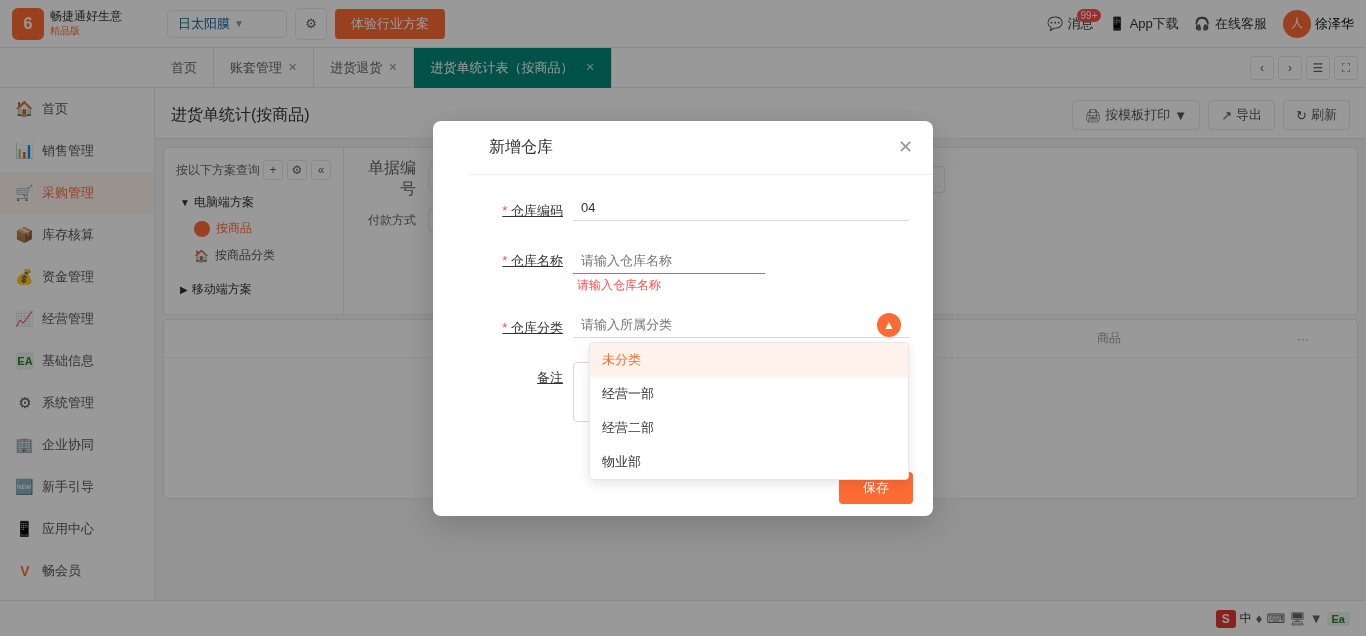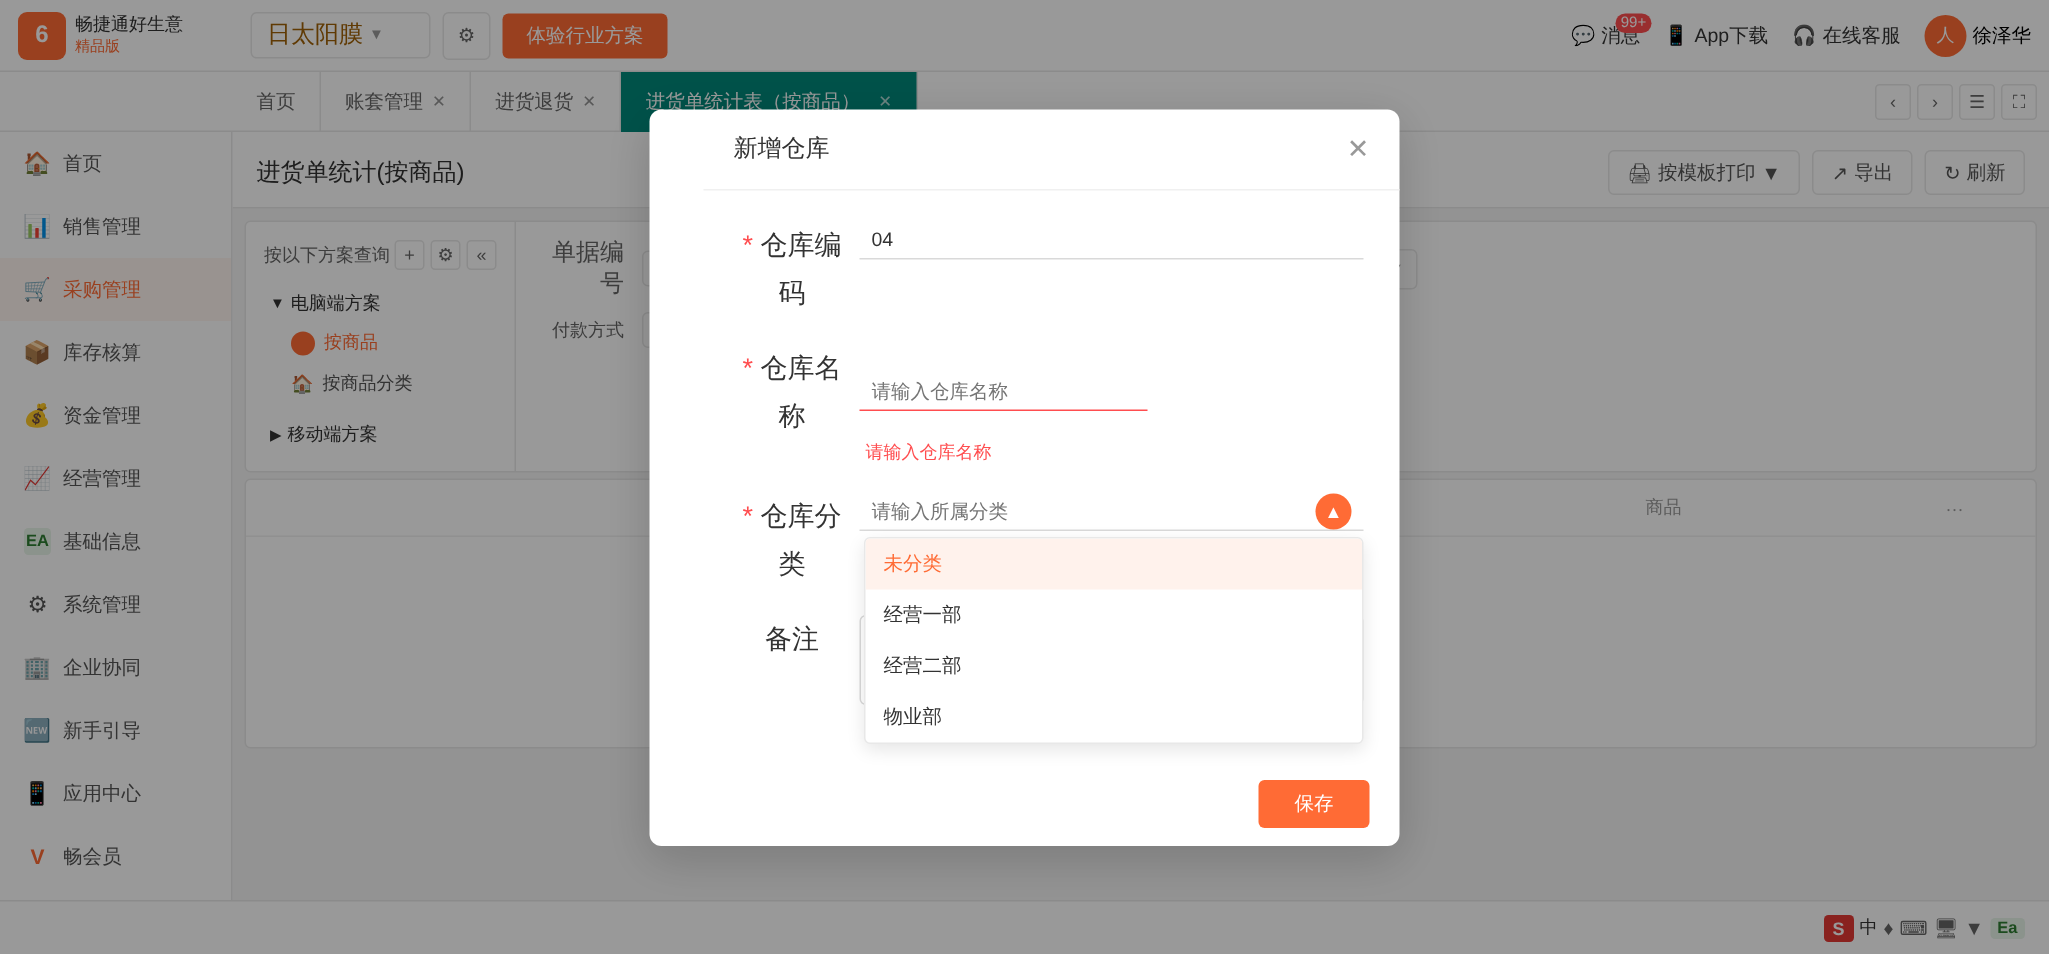--- a/index.html
+++ b/index.html
@@ -36,21 +36,21 @@
       display: flex;
       align-items: center;
       gap: 8px;
     }
     .store-selector {
       display: flex; align-items: center; gap: 4px;
       border: 1px solid #e8e8e8; border-radius: 4px;
       padding: 4px 10px; cursor: pointer; background: #fff;
       min-width: 120px;
     }
-    .store-name { font-size: 16px; color: #a16207; }
+    .store-name { font-size: 13px; color: #0369a1; }
     .chevron-icon { color: #999; font-size: 10px; }
     .gear-btn {
       width: 32px; height: 32px;
       border: 1px solid #e8e8e8; border-radius: 4px;
       display: flex; align-items: center; justify-content: center;
       cursor: pointer; background: #fff; color: #666;
     }
     .trial-btn {
       background: #ff6b35; color: #fff;
       border: none; border-radius: 4px;
@@ -166,22 +166,22 @@
     }
     .modal-title { font-size: 16px; font-weight: 500; color: #333; }
     .modal-close { cursor: pointer; color: #999; font-size: 18px; line-height: 1; }
     .modal-body { padding: 20px 24px; }
     .form-row {
       display: flex; align-items: flex-start;
       margin-bottom: 18px;
       position: relative;
     }
     .form-label {
-      width: 80px; text-align: center; padding-right: 10px;
-      font-size: 18px; color: #333; line-height: 32px; flex-shrink: 0;
+      width: 80px; text-align: right; padding-right: 10px;
+      font-size: 13px; color: #333; line-height: 32px; flex-shrink: 0; text-decoration: underline;
     }
     .required { color: #ff4d4f; }
     .form-input {
       flex: 1;
       border: none; border-bottom: 1px solid #d9d9d9;
       padding: 5px 8px; font-size: 13px; color: #333;
       outline: none; background: transparent;
     }
     .form-input.error-border { border-bottom: 1px solid #ff4d4f; }
     .error-msg { color: #ff4d4f; font-size: 12px; margin-top: 2px; }
@@ -197,21 +197,21 @@
     .select-arrow {
       position: absolute; right: 8px; top: 50%; transform: translateY(-50%);
       width: 24px; height: 24px;
       background: #ff6b35; border-radius: 50%;
       display: flex; align-items: center; justify-content: center;
       color: #fff; font-size: 12px; cursor: pointer;
     }
     .dropdown-list {
       position: absolute;
       top: calc(100% + 4px);
-      left: 3px; right: 0;
+      left: 16px; right: 0;
       background: #fff;
       border: 1px solid #e8e8e8;
       border-radius: 4px;
       box-shadow: 0 4px 12px rgba(0,0,0,0.1);
       z-index: 200;
       overflow: hidden;
     }
     .dropdown-item {
       padding: 8px 12px; font-size: 13px; color: #333; cursor: pointer;
     }

